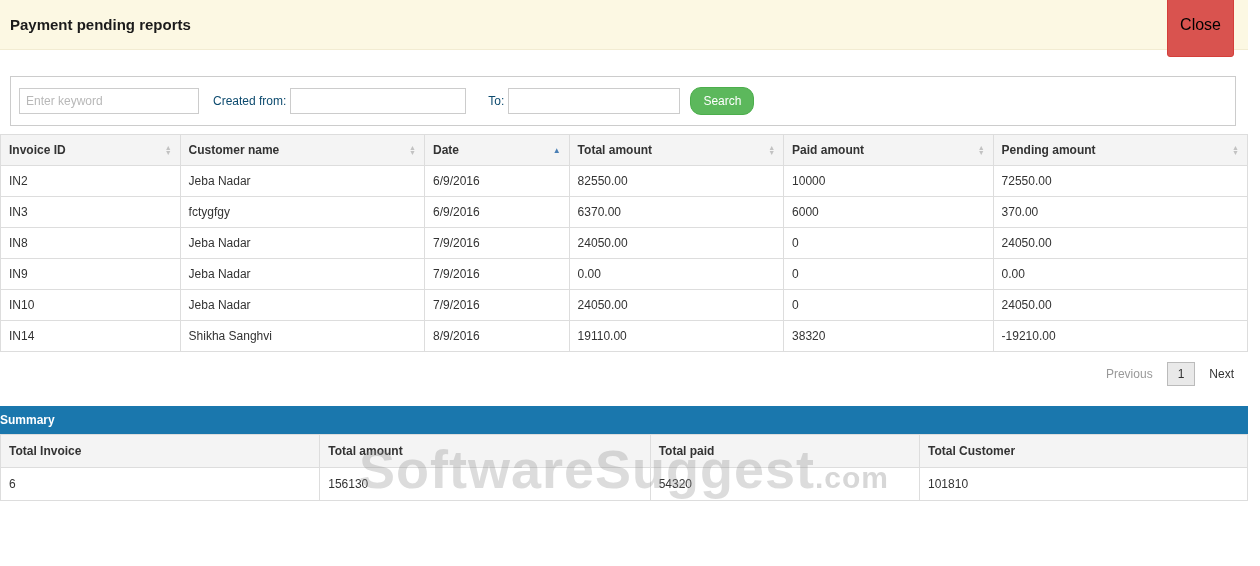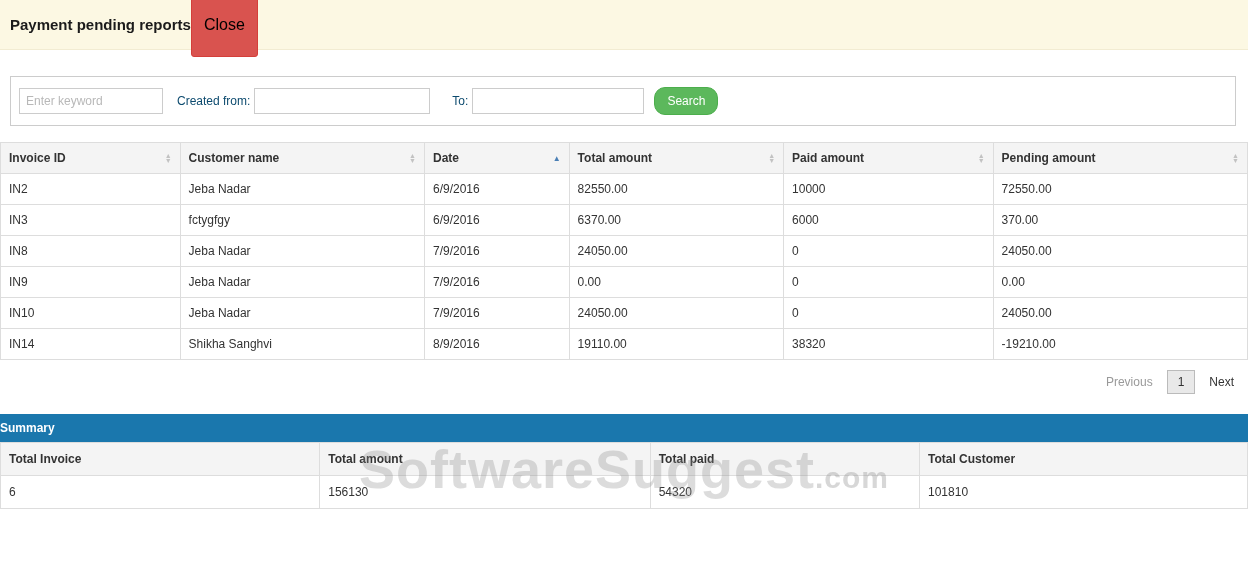--- a/index.html
+++ b/index.html
@@ -1,48 +1,48 @@
 <!DOCTYPE html>
 <html><head>
 <meta charset="utf-8">
 <style>
   * { box-sizing: border-box; margin: 0; padding: 0; }
   html, body { width: 1260px; height: 566px; overflow: hidden; background: #fff;
     font-family: "Liberation Sans", sans-serif; color: #333; }
   .page { position: relative; width: 1248px; }
 
   
-  .topbar { display: flex; align-items: center; 
+  .topbar { display: flex; align-items: center; justify-content: space-between;
     background: #fcf8e3; border-bottom: 1px solid #f2ecd2; height: 50px; padding: 0 14px 0 10px; }
   .topbar h1 { font-size: 15px; font-weight: bold; color: #1b1b1b; }
   .btn-close { background: #d9534f; color: #000000; border: 1px solid #d43f3a;
     border-radius: 3px; font-size: 16px; padding: 22px 12px; cursor: pointer;
     font-family: "Liberation Sans", sans-serif; }
 
   
   .search-wrap { margin: 26px 12px 0 10px; border: 1px solid #ccc; padding: 10px 8px; }
   .search-row { display: flex; align-items: center; }
   .fake-select { display: flex; width: 178px; height: 26px; border: 1px solid #ccc;
     background: #fff; cursor: pointer; margin-right: 10px; }
   .fake-select .sel-text { flex: 1; font-size: 12px; color: #333; padding: 6px 6px; }
   .fake-select .sel-caret { width: 21px; background: #eee; border-left: 1px solid #ccc;
     display: flex; align-items: center; justify-content: center; font-size: 8px; color: #888; }
   .txt { height: 26px; border: 1px solid #ccc; font-size: 12px; padding: 0 6px;
     color: #333; font-family: "Liberation Sans", sans-serif; }
   .txt::placeholder { color: #b8b8b8; }
-  .keyword { width: 144px; margin-right: 14px; }
+  .keyword { width: 180px; margin-right: 14px; }
   .lbl { font-size: 12px; color: #0c4a6e; margin-right: 4px; white-space: nowrap; }
   .date-from { width: 176px; margin-right: 22px; }
   .date-to { width: 172px; margin-right: 10px; }
   .btn-search { background: #5cb85c; color: #fff; border: 1px solid #4cae4c;
     border-radius: 11px; font-size: 12px; padding: 6px 12px; cursor: pointer;
     font-family: "Liberation Sans", sans-serif; }
 
   
-  table.report { width: 100%; border-collapse: collapse; table-layout: fixed; margin-top: 16px; }
+  table.report { width: 100%; border-collapse: collapse; table-layout: fixed; margin-top: 8px; }
   table.report th, table.report td { border: 1px solid #ddd; font-size: 12px;
     padding: 8px 8px; text-align: left; overflow: hidden; white-space: nowrap; }
   table.report th { background: #f4f4f4; font-weight: bold; color: #333; cursor: pointer; }
   table.report { border-bottom: 1px solid #cfcfcf; }
   .th-inner { display: flex; align-items: center; justify-content: space-between; }
   .sort-both { display: inline-flex; flex-direction: column; line-height: 5px;
     font-size: 7px; color: #c2c2c2; }
   .sort-asc { font-size: 8px; color: #4a7fb5; }
 
   

